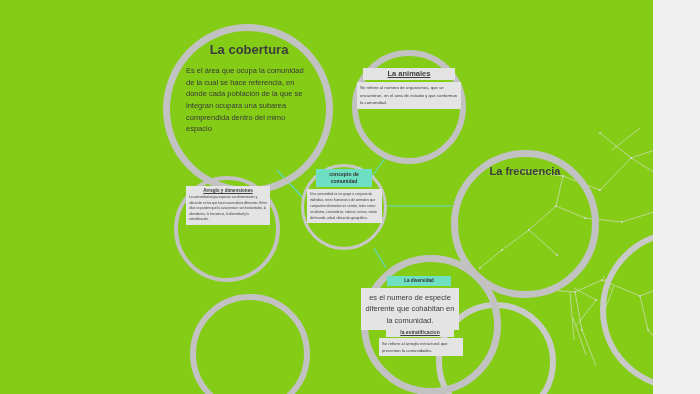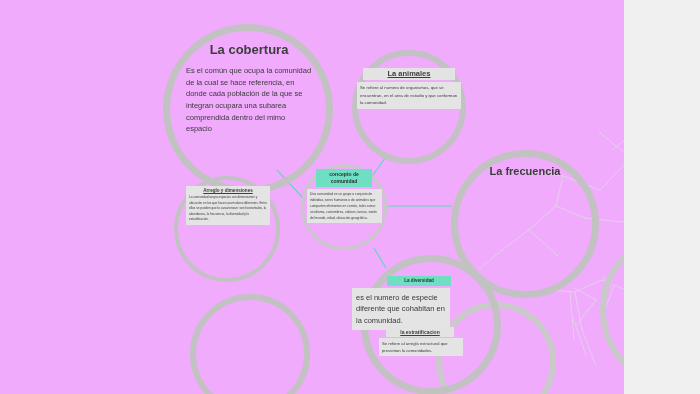--- a/index.html
+++ b/index.html
@@ -13,22 +13,23 @@
     background: #f0f0f0;
     font-family: "Liberation Sans", sans-serif;
     position: relative;
   }
 
   #canvas {
     position: absolute;
     inset: 0;
     width: 624px;
     height: 394px;
-    background: #f0abfc;
+    background: #84cc16;
     overflow: hidden;
+    padding-left: 29px;
   }
 
   
   #bg-network {
     position: absolute;
     top: 0;
     left: 0;
     width: 700px;
     height: 394px;
     pointer-events: none;
@@ -120,21 +121,21 @@
   #title-frecuencia { font-size: 11px; margin-bottom: 23px; }
   #text-frecuencia { font-size: 10.5px; line-height: 1.45; }
 
   
   #ring-diversidad { left: 361px; top: 255px; width: 140px; height: 140px; }
   #label-diversidad {
     left: 387px; top: 276px; width: 64px; height: 10px;
     font-size: 4.6px; line-height: 10px;
   }
   #panel-diversidad {
-    left: 352px; top: 288px; width: 98px; padding: 4px 4px;
+    left: 361px; top: 288px; width: 98px; padding: 4px 4px; text-align: center;
   }
   #text-diversidad { font-size: 7.5px; line-height: 1.5; }
   #panel-estrat-title {
     left: 386px; top: 327px; width: 68px; height: 10px;
     background: #e3e3e3;
   }
   #title-estrat { font-size: 5px; line-height: 10px; }
   #panel-estrat {
     left: 379px; top: 338px; width: 84px; padding: 2px 3px;
   }
@@ -221,21 +222,21 @@
     </g>
   </svg>
 
   <div class="ring" id="ring-deco-1"></div>
   <div class="ring" id="ring-deco-2"></div>
   <div class="ring" id="ring-deco-3"></div>
 
   <div class="ring thick" id="ring-cobertura"></div>
   <div class="node-body" id="body-cobertura">
     <div class="node-title" id="title-cobertura">La cobertura</div>
-    <div class="node-text" id="text-cobertura">Es el común que ocupa la comunidad de la cual se hace referencia, en donde cada población de la que se integran ocupara una subarea comprendida dentro del mimo espacio</div>
+    <div class="node-text" id="text-cobertura">Es el área que ocupa la comunidad de la cual se hace referencia, en donde cada población de la que se integran ocupara una subarea comprendida dentro del mimo espacio</div>
   </div>
 
   <div class="ring" id="ring-abundancia"></div>
   <div class="node-body panel" id="panel-abundancia-title">
     <div class="node-title underline-title" id="title-abundancia">La animales</div>
   </div>
   <div class="node-body panel" id="panel-abundancia-text">
     <div class="node-text" id="text-abundancia">Se refiere al numero de organismos, que se encuentran, en el area de estudio y que conforman la comunidad.</div>
   </div>
 

